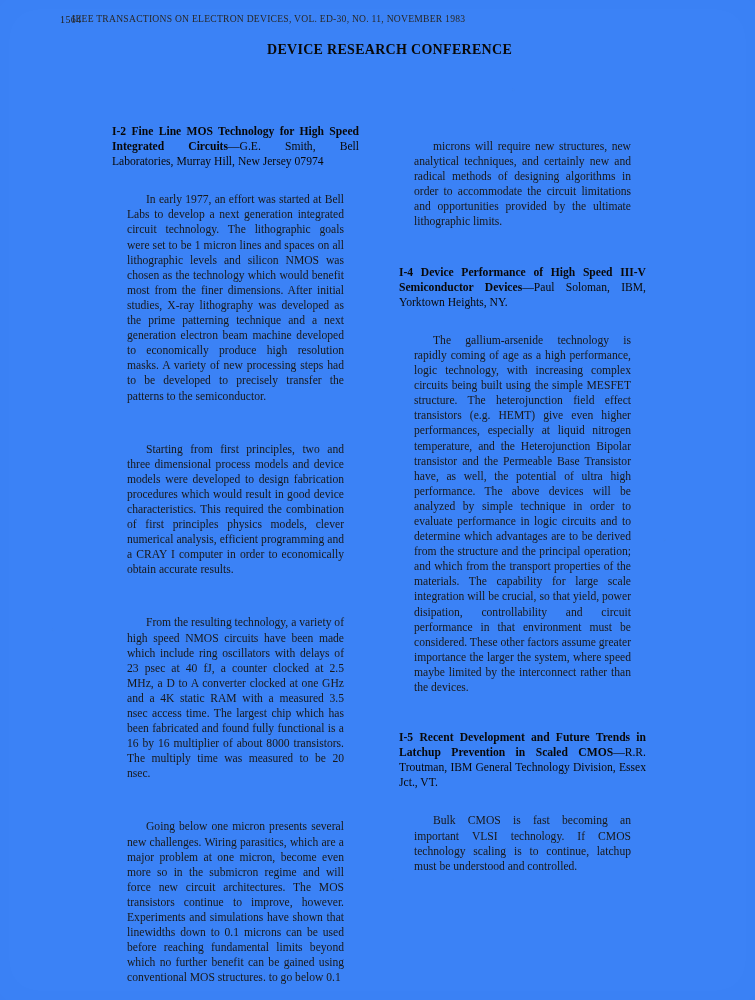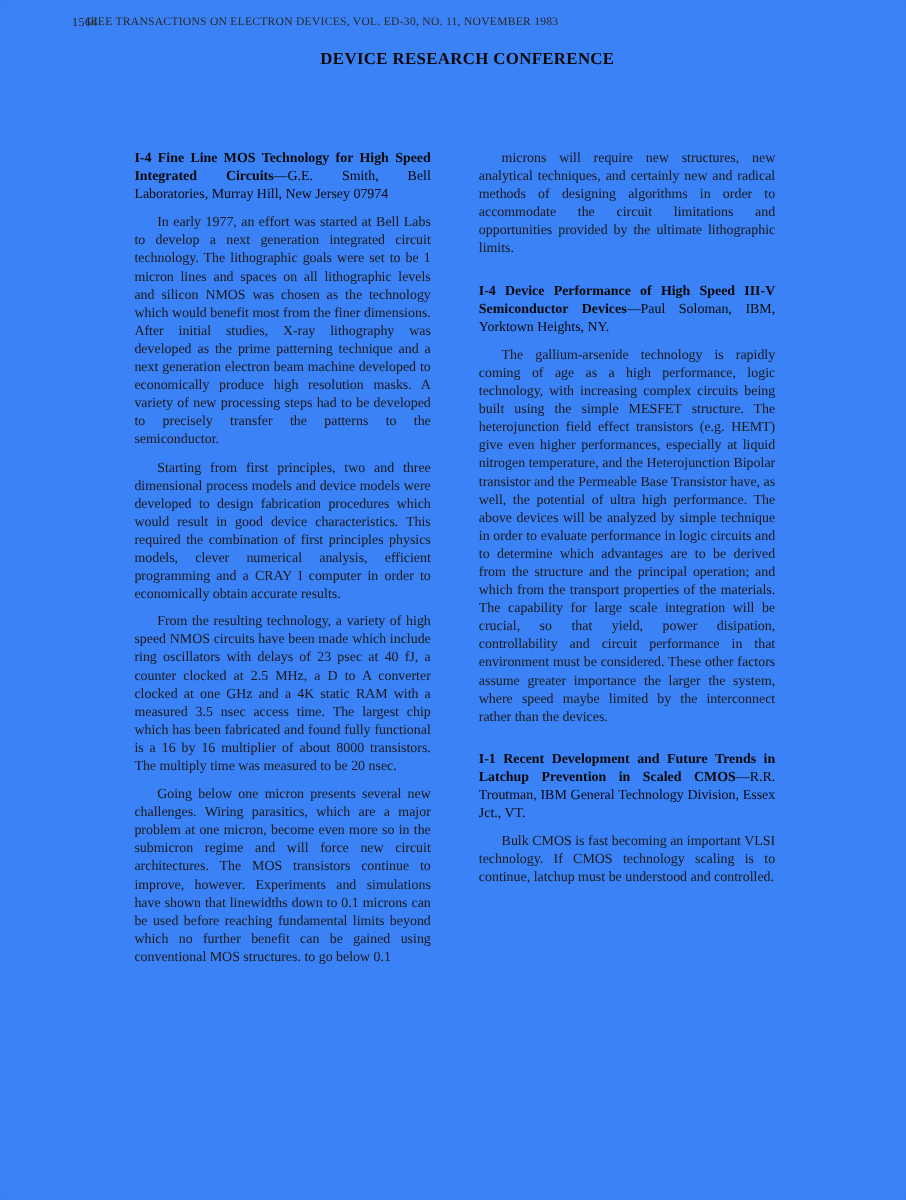--- a/index.html
+++ b/index.html
@@ -109,21 +109,21 @@
     line-height: 15.1px;
     text-align: justify;
     text-align-last: left;
     margin: 0 0 0 0;
     color: #0d0d0d;
   }
   .abstract-title .author {
     font-weight: normal;
   }
   p.body {
-    margin: 0;
+    margin: 15px;
     font-size: 11.6px;
     line-height: 15.1px;
     text-align: justify;
     text-align-last: left;
     text-indent: 19px;
     color: #1c1c1c;
   }
   .gap-para   { height: 8px; }
   .gap-sect   { height: 20px; }
   .gap-after-title { height: 8px; }
@@ -145,21 +145,21 @@
   </div>
 
   <div class="conf-title">
     <div class="conf-line2">DEVICE RESEARCH CONFERENCE</div>
   </div>
 
   <div class="columns">
 
     <div class="col col-left">
 
-      <div class="abstract-title"><span>I-4 Fine Line MOS Technology for High Speed Integrated Circuits</span><span class="author">—G.E. Smith, Bell Laboratories, Murray Hill, New Jersey 07974</span></div>
+      <div class="abstract-title"><span>I-2 Fine Line MOS Technology for High Speed Integrated Circuits</span><span class="author">—G.E. Smith, Bell Laboratories, Murray Hill, New Jersey 07974</span></div>
       <div class="gap-after-title"></div>
 
       <p class="body">In early 1977, an effort was started at Bell Labs to develop a next generation integrated circuit technology. The lithographic goals were set to be 1 micron lines and spaces on all lithographic levels and silicon NMOS was chosen as the technology which would benefit most from the finer dimensions. After initial studies, X-ray lithography was developed as the prime patterning technique and a next generation electron beam machine developed to economically produce high resolution masks. A variety of new processing steps had to be developed to precisely transfer the patterns to the semiconductor.</p>
       <div class="gap-para"></div>
       <p class="body">Starting from first principles, two and three dimensional process models and device models were developed to design fabrication procedures which would result in good device characteristics. This required the combination of first principles physics models, clever numerical analysis, efficient programming and a CRAY I computer in order to economically obtain accurate results.</p>
       <div class="gap-para"></div>
       <p class="body">From the resulting technology, a variety of high speed NMOS circuits have been made which include ring oscillators with delays of 23 psec at 40 fJ, a counter clocked at 2.5 MHz, a D to A converter clocked at one GHz and a 4K static RAM with a measured 3.5 nsec access time. The largest chip which has been fabricated and found fully functional is a 16 by 16 multiplier of about 8000 transistors. The multiply time was measured to be 20 nsec.</p>
       <div class="gap-para"></div>
       <p class="body">Going below one micron presents several new challenges. Wiring parasitics, which are a major problem at one micron, become even more so in the submicron regime and will force new circuit architectures. The MOS transistors continue to improve, however. Experiments and simulations have shown that linewidths down to 0.1 microns can be used before reaching fundamental limits beyond which no further benefit can be gained using conventional MOS structures. to go below 0.1</p>
     </div>
@@ -168,20 +168,20 @@
 
       <p class="body">microns will require new structures, new analytical techniques, and certainly new and radical methods of designing algorithms in order to accommodate the circuit limitations and opportunities provided by the ultimate lithographic limits.</p>
       <div class="gap-sect"></div>
 
       <div class="abstract-title"><span>I-4 Device Performance of High Speed III-V Semiconductor Devices</span><span class="author">—Paul Soloman, IBM, Yorktown Heights, NY.</span></div>
       <div class="gap-after-title"></div>
       <p class="body">The gallium-arsenide technology is rapidly coming of age as a high performance, logic technology, with increasing complex circuits being built using the simple MESFET structure. The heterojunction field effect transistors (e.g. HEMT) give even higher performances, especially at liquid nitrogen temperature, and the Heterojunction Bipolar transistor and the Permeable Base Transistor have, as well, the potential of ultra high performance. The above devices will be analyzed by simple technique in order to evaluate performance in logic circuits and to determine which advantages are to be derived from the structure and the principal operation; and which from the transport properties of the materials. The capability for large scale integration will be crucial, so that yield, power disipation, controllability and circuit performance in that environment must be considered. These other factors assume greater importance the larger the system, where speed maybe limited by the interconnect rather than the devices.</p>
 
       <div class="gap-sect"></div>
 
-      <div class="abstract-title"><span>I-1 Recent Development and Future Trends in Latchup Prevention in Scaled CMOS</span><span class="author">—R.R. Troutman, IBM General Technology Division, Essex Jct., VT.</span></div>
+      <div class="abstract-title"><span>I-5 Recent Development and Future Trends in Latchup Prevention in Scaled CMOS</span><span class="author">—R.R. Troutman, IBM General Technology Division, Essex Jct., VT.</span></div>
       <div class="gap-after-title"></div>
       <p class="body">Bulk CMOS is fast becoming an important VLSI technology. If CMOS technology scaling is to continue, latchup must be understood and controlled.</p>
       <div class="gap-para"></div>
     </div>
 
   </div>
 </div>
 
 </body></html>

